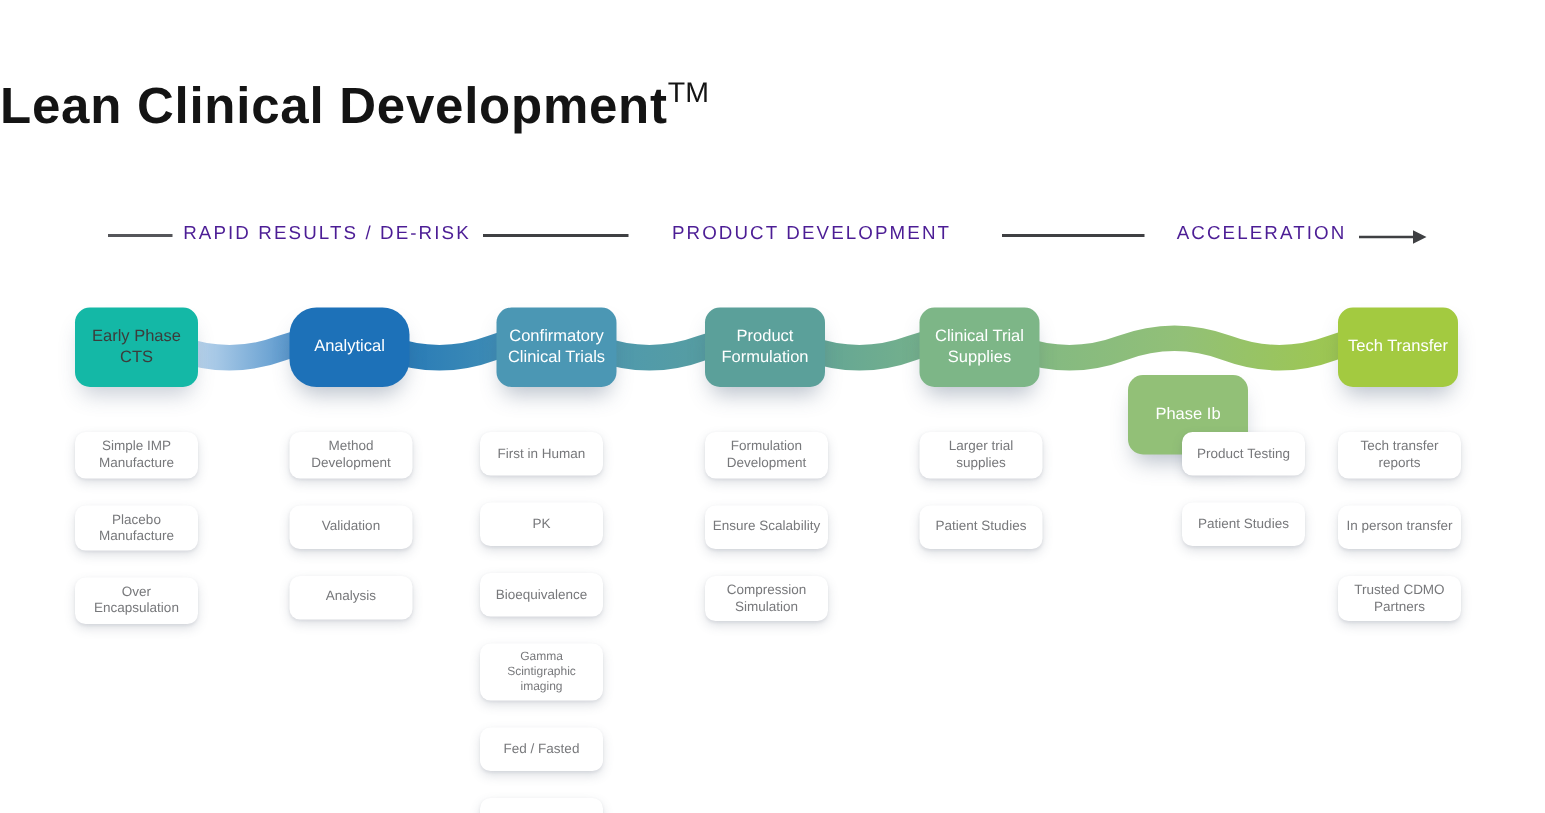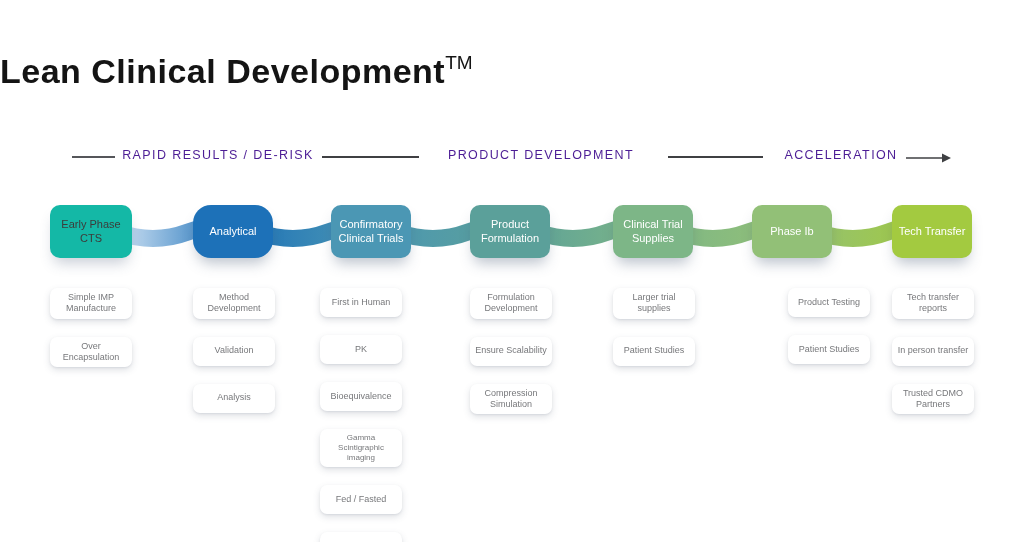--- a/index.html
+++ b/index.html
@@ -132,25 +132,26 @@
       </linearGradient>
     </defs>
     <path d="M 118 232 Q 153 245 188 232 T 258 232 T 328 232 T 398 232 T 468 232 T 538 232 T 608 232 T 678 232 T 748 232 T 818 232 T 888 232 T 935 232" fill="none" stroke="url(#ribbonGrad)" stroke-width="17"></path>
   </svg>
 
   <div class="stage-box first" style="left:50px;">Early Phase CTS</div>
   <div class="stage-box" style="left: 193px; background: rgb(29, 113, 184); border-radius: 18px;">Analytical</div>
   <div class="stage-box" style="left: 331px; background: rgb(75, 151, 180);">Confirmatory Clinical Trials</div>
   <div class="stage-box" style="left: 470px; background: rgb(91, 160, 154);">Product Formulation</div>
   <div class="stage-box" style="left: 613px; background: rgb(125, 182, 135);">Clinical Trial Supplies</div>
-  <div class="stage-box" style="left: 752px; background: rgb(146, 192, 119);">Phase Ib</div>
+  <div class="stage-box" style="left: 752px; background: rgb(146, 192, 119); margin-top: 45px;">Phase Ib</div>
   <div class="stage-box" style="left: 892px; background: rgb(163, 202, 64); text-align: center;">Tech Transfer</div>
 
   <div class="item-col" style="left:50px;">
     <div class="item-card">Simple IMP Manufacture</div>
+    <div class="item-card">Placebo Manufacture</div>
     <div class="item-card">Over Encapsulation</div>
   </div>
 
   <div class="item-col" style="left:193px;">
     <div class="item-card">Method Development</div>
     <div class="item-card">Validation</div>
     <div class="item-card">Analysis</div>
   </div>
 
   <div class="item-col" style="left:320px;">

